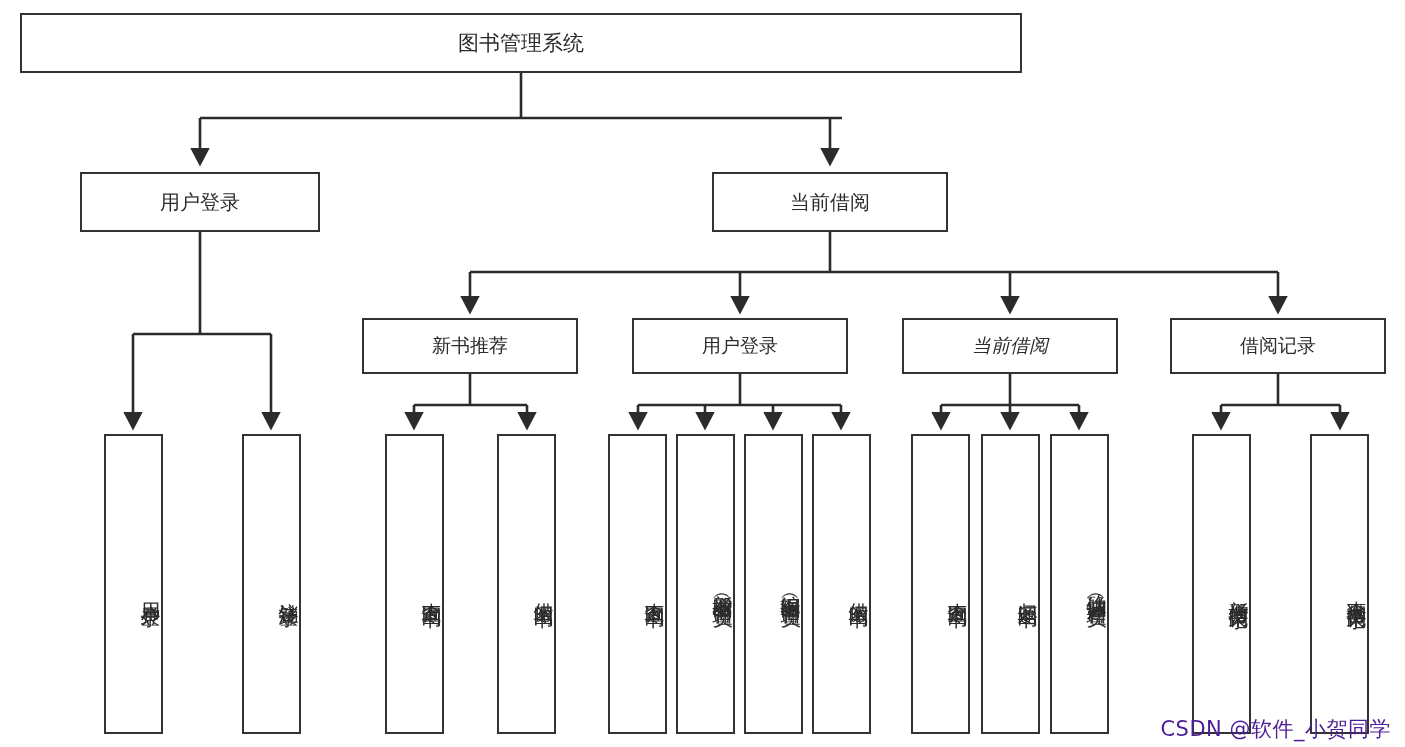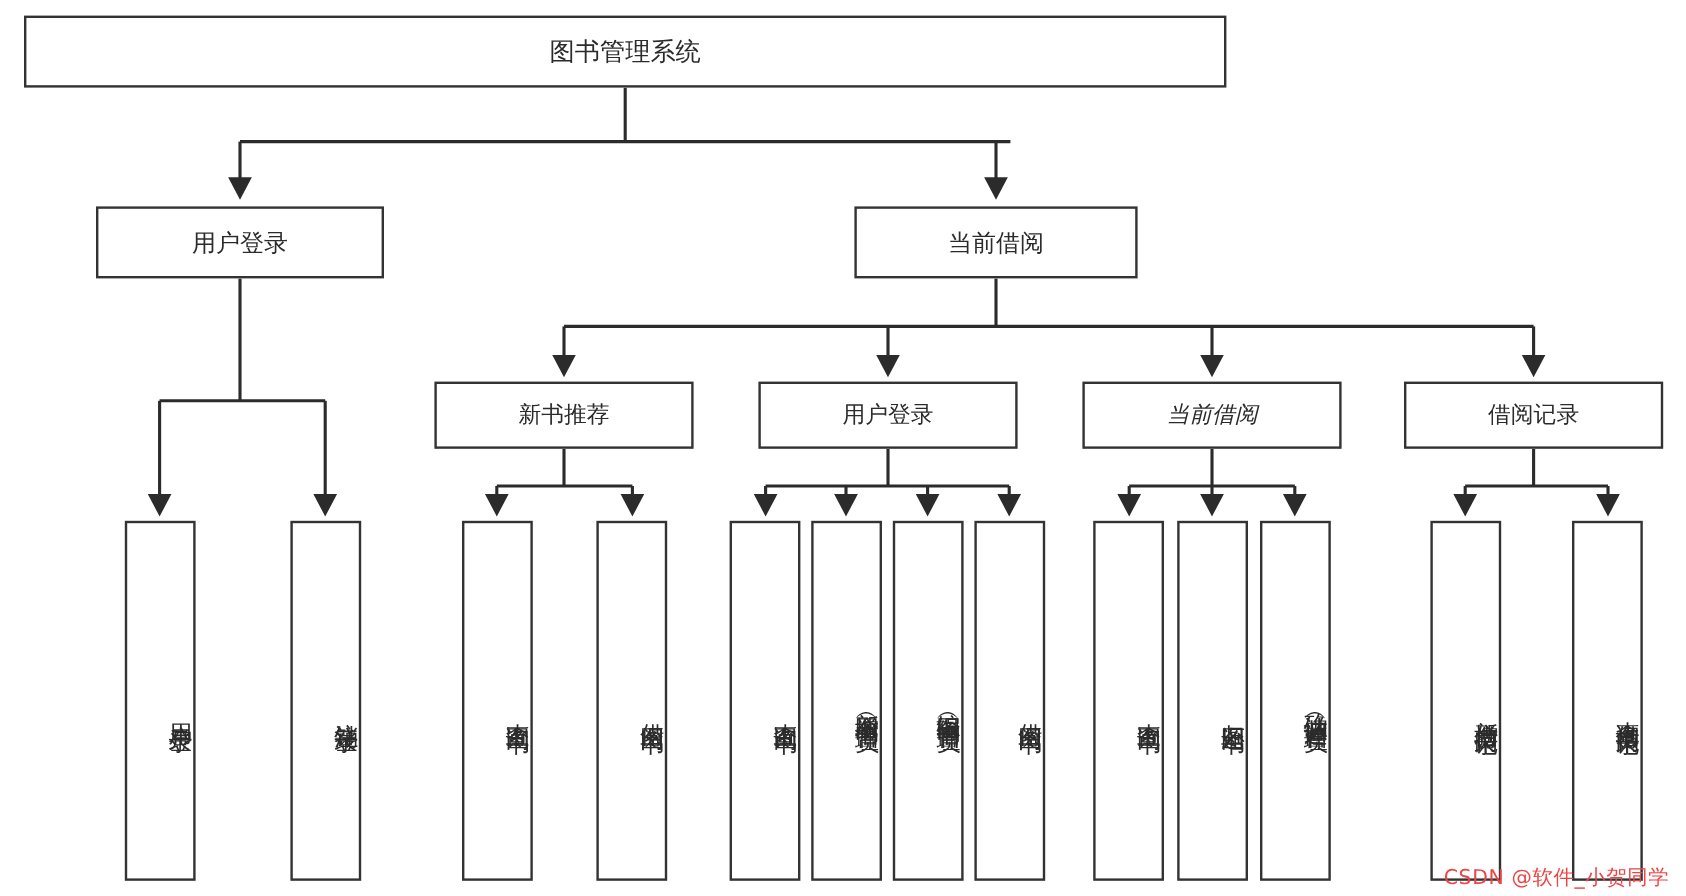--- a/index.html
+++ b/index.html
@@ -47,22 +47,22 @@
     position:absolute;
     left:0; top:0;
     width:1405px;
     height:747px;
     pointer-events:none;
   }
   .watermark{
     position:absolute;
     right:14px;
     bottom:4px;
-    font-size:17px;
-    color:#ef4444;
+    font-size:21px;
+    color:#4c1d95;
     letter-spacing:0.5px;
     white-space:nowrap;
   }
 </style>
 </head>
 <body>
 
 <div id="canvas">
 
   <svg class="links" viewBox="0 0 1405 747">

